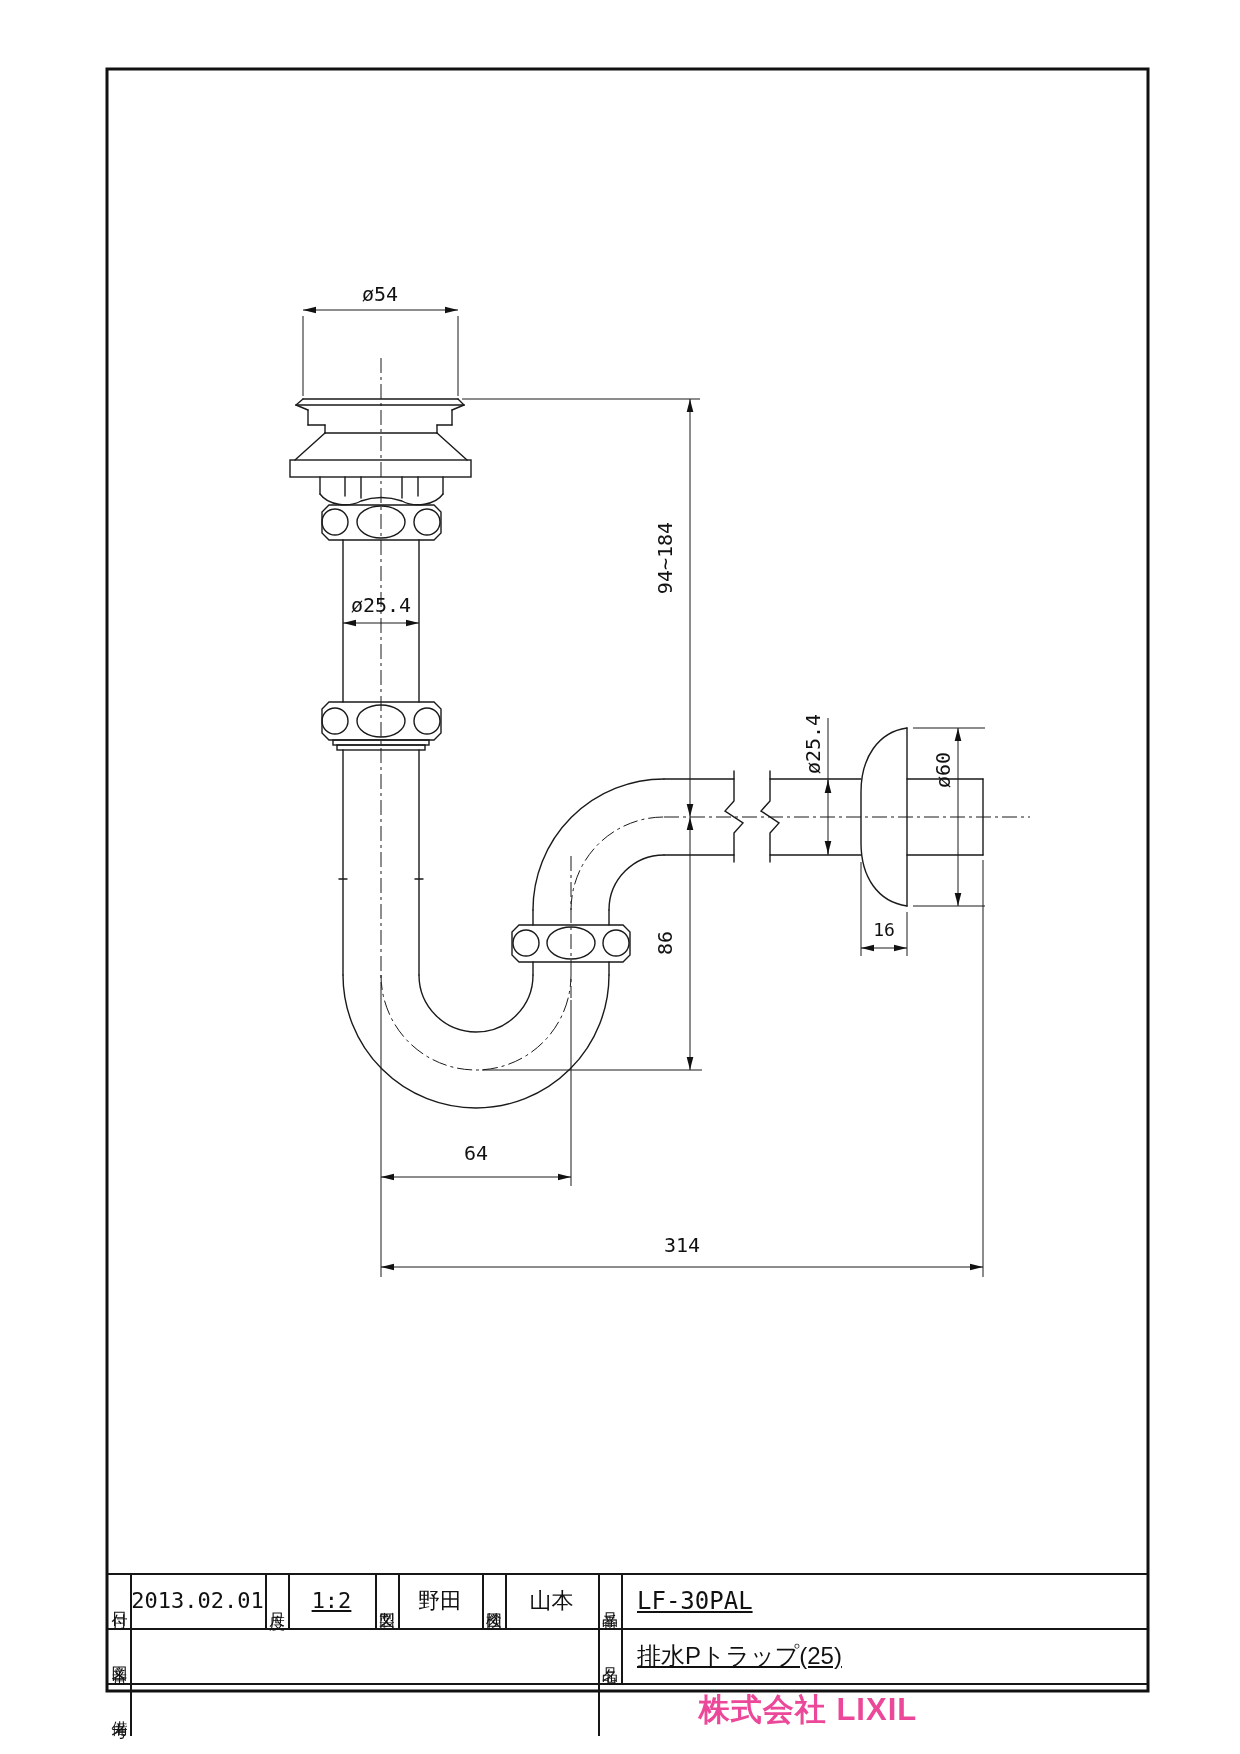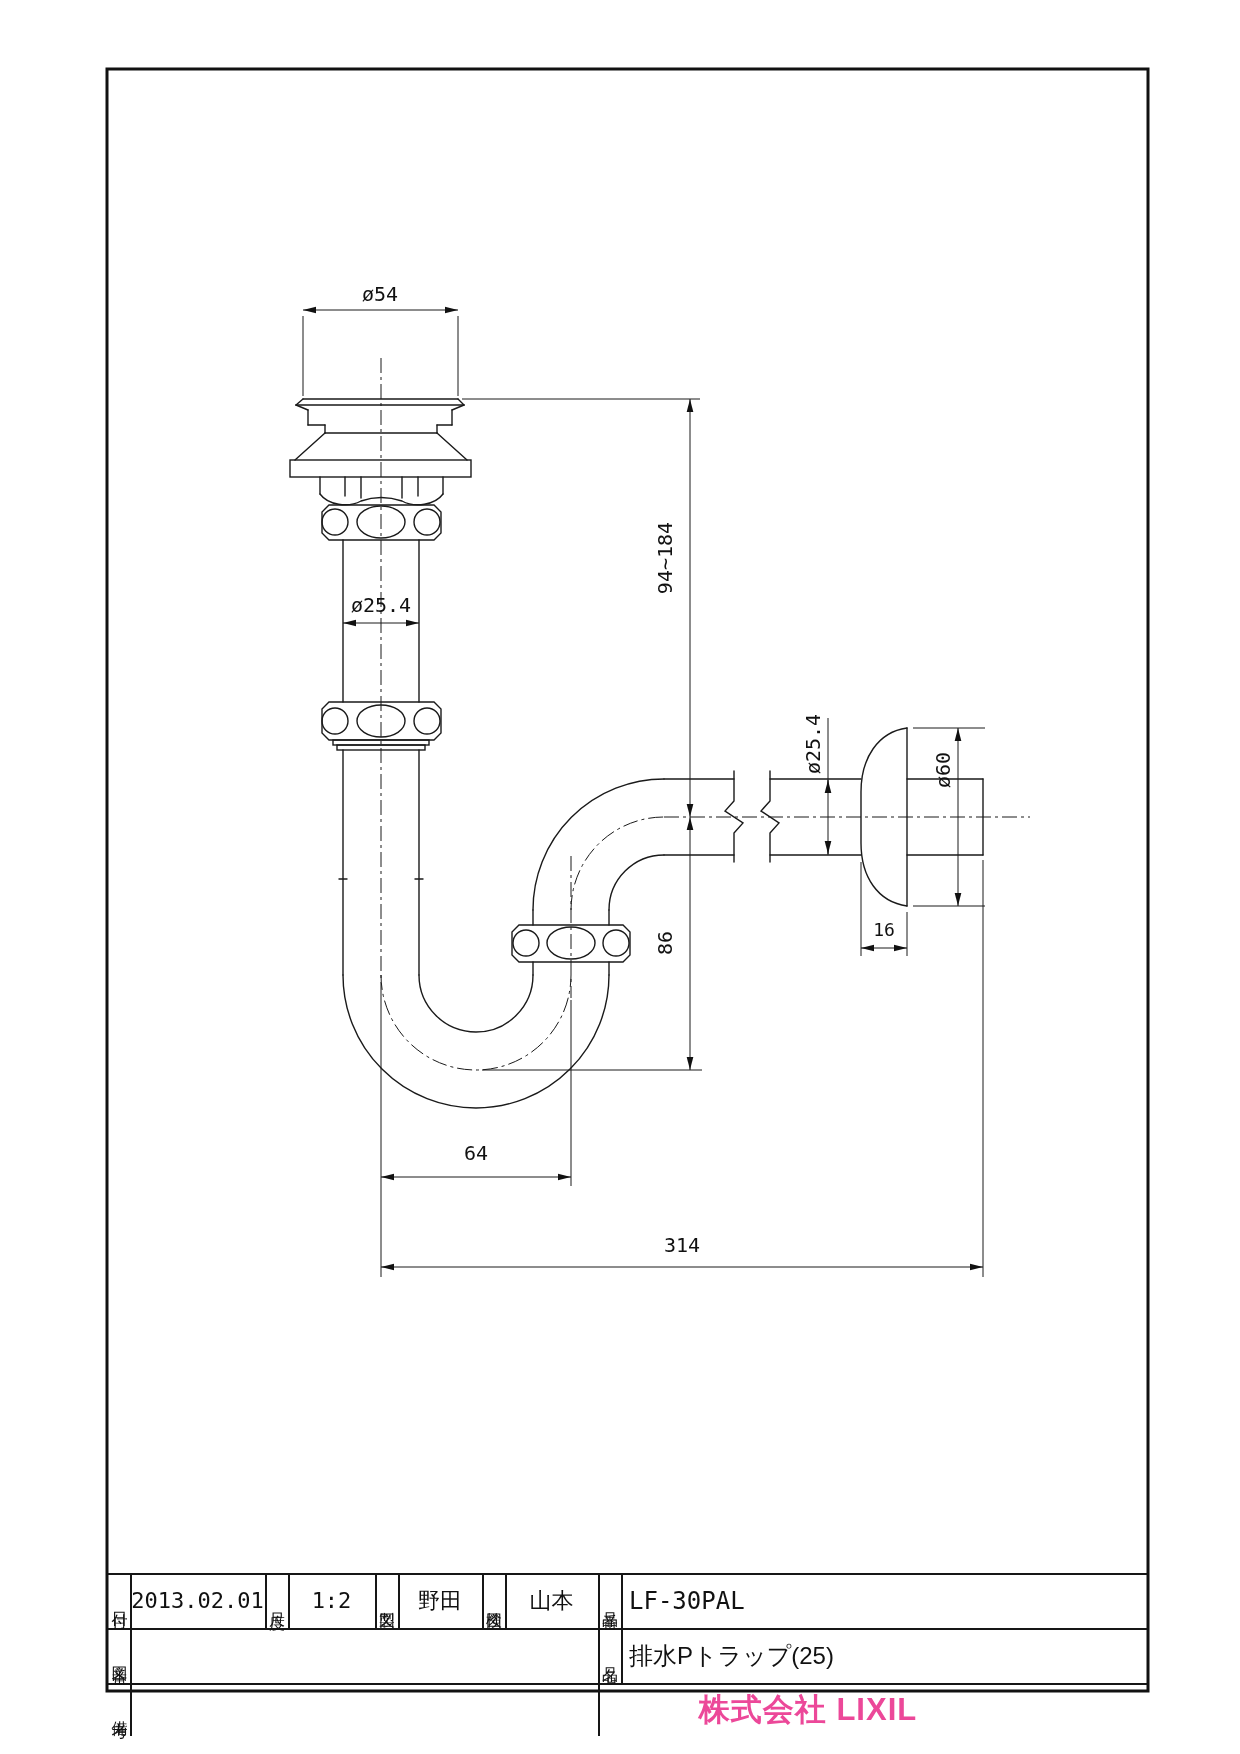--- a/index.html
+++ b/index.html
@@ -9,21 +9,21 @@
   svg .draw{stroke:#1a1a1a;stroke-width:1.4;fill:none;stroke-linecap:round;}
   svg .thin{stroke:#1a1a1a;stroke-width:1;fill:none;}
   svg .cl{stroke:#1a1a1a;stroke-width:1;fill:none;stroke-dasharray:15 4 3 4;}
   svg text{font-family:"DejaVu Sans Mono","Liberation Mono",monospace;font-size:20px;fill:#111;}
   svg text.small{font-size:18px;}
   
   .tb{position:absolute;left:108px;top:1528px;width:1039px;height:163px;margin-top:45px;}
   .tbl{position:absolute;background:#161616;}
   .cell{position:absolute;display:flex;align-items:center;justify-content:center;
         font-family:"DejaVu Sans Mono","Liberation Mono",monospace;font-size:22px;color:#111;}
-  .cell.left{justify-content:flex-start;padding-left:8px;box-sizing:border-box;}
+  .cell.left{justify-content:flex-start;padding-left:16px;box-sizing:border-box;text-decoration:underline;}
   .vlabel{position:absolute;display:flex;align-items:center;justify-content:center;
           writing-mode:vertical-rl;text-orientation:upright;letter-spacing:2px;
           font-family:"Liberation Sans",sans-serif;font-size:16px;color:#111;}
   .logo{position:absolute;display:flex;align-items:center;justify-content:center;
         font-family:"Liberation Sans",sans-serif;font-weight:700;font-size:31px;color:#ec4899;letter-spacing:1px;}
 </style>
 </head>
 <body>
 
 <div class="sheet">
@@ -183,21 +183,21 @@
   <div class="tbl" style="left:180px;top:0;width:1.5px;height:55px;"></div>
   <div class="tbl" style="left:267px;top:0;width:1.5px;height:55px;"></div>
   <div class="tbl" style="left:290px;top:0;width:1.5px;height:55px;"></div>
   <div class="tbl" style="left:374px;top:0;width:1.5px;height:55px;"></div>
   <div class="tbl" style="left:397px;top:0;width:1.5px;height:55px;"></div>
   <div class="tbl" style="left:513px;top:0;width:1.5px;height:110px;"></div>
 
   <div class="vlabel" style="left:0;top:0;width:22px;height:55px;">日付</div>
   <div class="cell" style="left:22px;top:0;width:135px;height:55px;">2013.02.01</div>
   <div class="vlabel" style="left:157px;top:0;width:23px;height:55px;">尺度</div>
-  <div class="cell" style="left:180px;top:0;width:87px;height:55px;">1:2</div>
+  <div class="cell" style="left:180px;top:0;width:87px;height:55px;text-decoration:underline;">1:2</div>
   <div class="vlabel" style="left:267px;top:0;width:23px;height:55px;">製図</div>
   <div class="cell" style="left:290px;top:0;width:84px;height:55px;font-family:'Liberation Sans',sans-serif;">野田</div>
   <div class="vlabel" style="left:374px;top:0;width:23px;height:55px;">検図</div>
   <div class="cell" style="left:397px;top:0;width:93px;height:55px;font-family:'Liberation Sans',sans-serif;border-radius:18px;">山本</div>
   <div class="vlabel" style="left:490px;top:0;width:23px;height:55px;">品番</div>
   <div class="cell left" style="left:513px;top:0;width:526px;height:55px;font-size:24px;">LF-30PAL</div>
 
   <div class="vlabel" style="left:0;top:55px;width:22px;height:55px;">図番</div>
   <div class="vlabel" style="left:490px;top:55px;width:23px;height:55px;">品名</div>
   <div class="cell left" style="left:513px;top:55px;width:526px;height:55px;font-size:24px;font-family:'Liberation Sans',sans-serif;">排水Pトラップ(25)</div>

